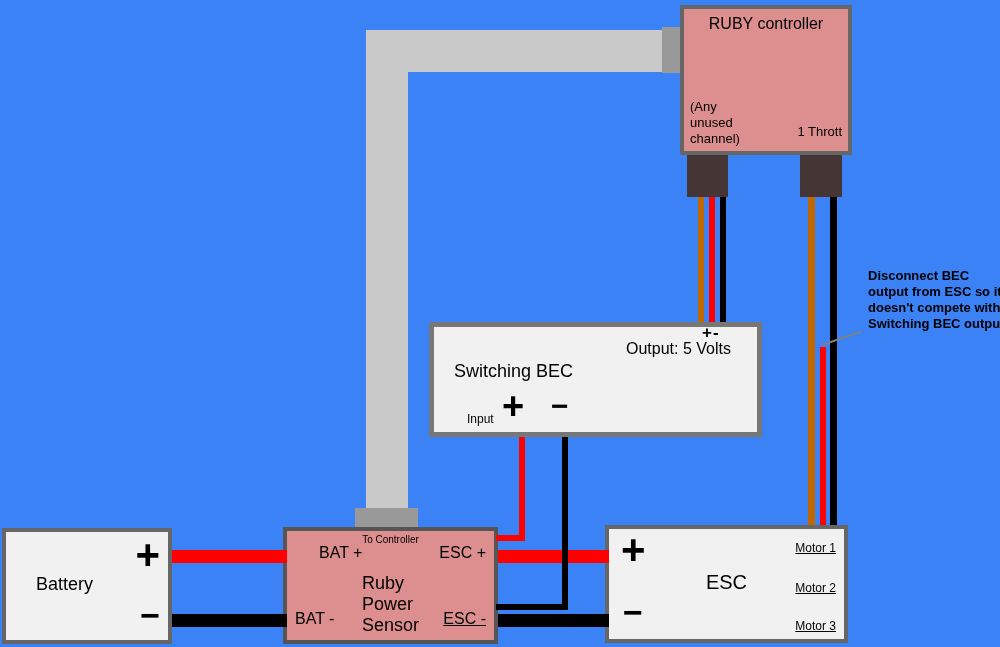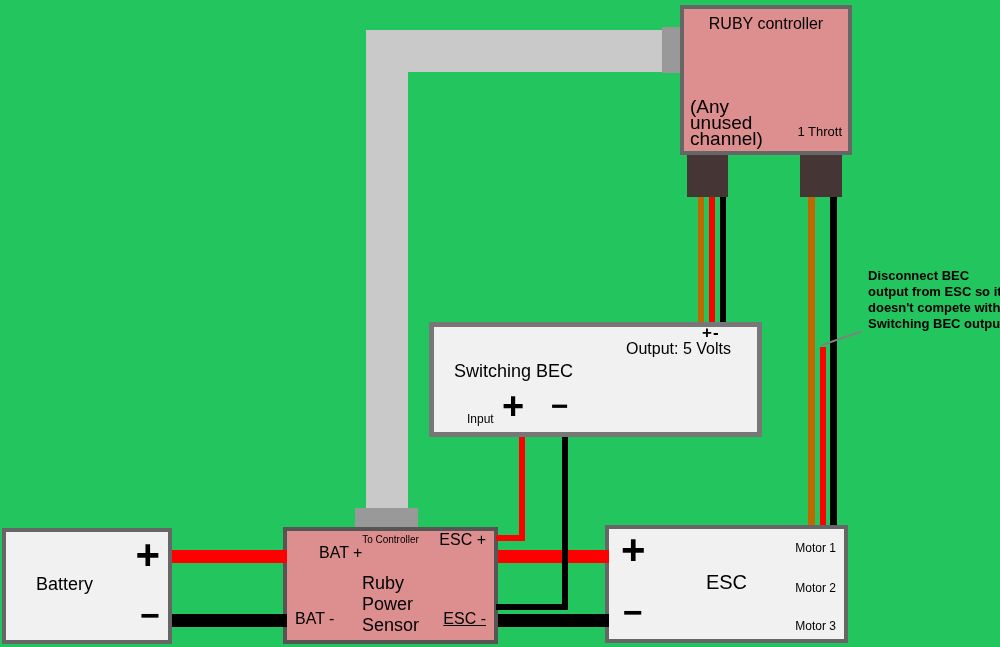--- a/index.html
+++ b/index.html
@@ -1,18 +1,18 @@
 <!DOCTYPE html>
 <html style="--c-pink: #DD8E8E; --c-box-fill: #F1F1F1; --c-box-border: #666666; --c-cable-gray: #C9C9C9; --c-connector-gray: #999999; --c-servo-connector-brown: #453534; --c-wire-red: #FF0000; --c-wire-orange: #C06800; --c-wire-black: #000000; --c-pointer-line-gray: #808080;"><head>
 <meta charset="utf-8">
 <style>
   html,body { margin:0; padding:0; background:#ffffff; }
   #stage {
     position:relative; width:1000px; height:647px; overflow:hidden;
-    background:#22c55e; font-family:"Liberation Sans", sans-serif; color:#000;
+    background:#3b82f6; font-family:"Liberation Sans", sans-serif; color:#000;
   }
   .abs { position:absolute; }
 
   
   .box { position:absolute; box-sizing:border-box; }
   .pinkbox { background:var(--c-pink,#DD8E8E); border:4px solid var(--c-box-border,#666666); }
   .graybox { background:var(--c-box-fill,#F1F1F1); border:4px solid var(--c-box-border,#666666); }
 
   
   .cable { position:absolute; background:var(--c-cable-gray,#C9C9C9); }
@@ -24,45 +24,45 @@
   .w-red { background:var(--c-wire-red,#FF0000); }
   .w-black { background:var(--c-wire-black,#000000); }
   .w-orange { background:var(--c-wire-orange,#C06800); }
 
   
   .t { position:absolute; white-space:nowrap; }
   .prewrap { white-space:pre-line; }
   .bigsign { font-weight:bold; line-height:1; }
 
   #controller-title { width:100%; text-align:center; top:6px; left:0; font-size:16px; }
-  #channel-note { left:6px; bottom:4px; font-size:19px; line-height:16px;margin-top:12px; }
+  #channel-note { left:6px; bottom:4px; font-size:13px; line-height:16px;margin-top:12px; }
   #throttle-label { right:6px; bottom:12px; font-size:13px; }
 
   #bec-polarity { left:268px; top:-3px; font-size:17px; font-weight:bold; letter-spacing:1px; }
   #bec-output { left:192px; top:13px; font-size:16px; }
   #bec-title { left:20px; top:34px; font-size:18px; }
   #bec-input { left:33px; top:85px; font-size:12px;text-align:center; }
   #bec-plus { left:68px; top:60px; font-size:38px; }
   #bec-minus { left:117px; top:64px; font-size:30px; }
 
   #battery-title { left:30px; top:42px; font-size:18px; }
   #battery-plus { right:8px; top:2px; font-size:42px; }
   #battery-minus { right:8px; top:66px; font-size:34px; }
 
   #sensor-top-label { width:100%; text-align:center; top:3px; left:0; font-size:10px; }
   #sensor-title { left:0; right:0; top:26px; font-size:18px; line-height:21px; text-align:left; width:max-content; margin:16px auto; position:absolute; }
   #sensor-bat-plus { left:8px; top:13px; font-size:16px;margin-left:24px; }
-  #sensor-esc-plus { right:8px; top:0; font-size:16px; }
+  #sensor-esc-plus { right:8px; top:13px; font-size:16px; }
   #sensor-bat-minus { left:8px; top:79px; font-size:16px; }
   #sensor-esc-minus { right:8px; top:79px; font-size:16px;text-decoration:underline; }
 
   #esc-title { width:100%; text-align:center; top:42px; left:0; font-size:20px; }
   #esc-plus { left:12px; top:0px; font-size:42px; }
   #esc-minus { left:14px; top:66px; font-size:34px; }
-  .motor-label { right:8px; font-size:12px; }
+  .motor-label { right:8px; font-size:12px;text-decoration:underline; }
 
   #annotation {
     left:868px; top:268px; width:142px; font-size:13px; font-weight:bold;
     line-height:16px; white-space:pre-line;
   }
   #pointer-line {
     left:822px; top:344px; width:42px; height:2px;
     background:var(--c-pointer-line-gray,#808080);
     transform:rotate(-19deg); transform-origin:left center;
   }

